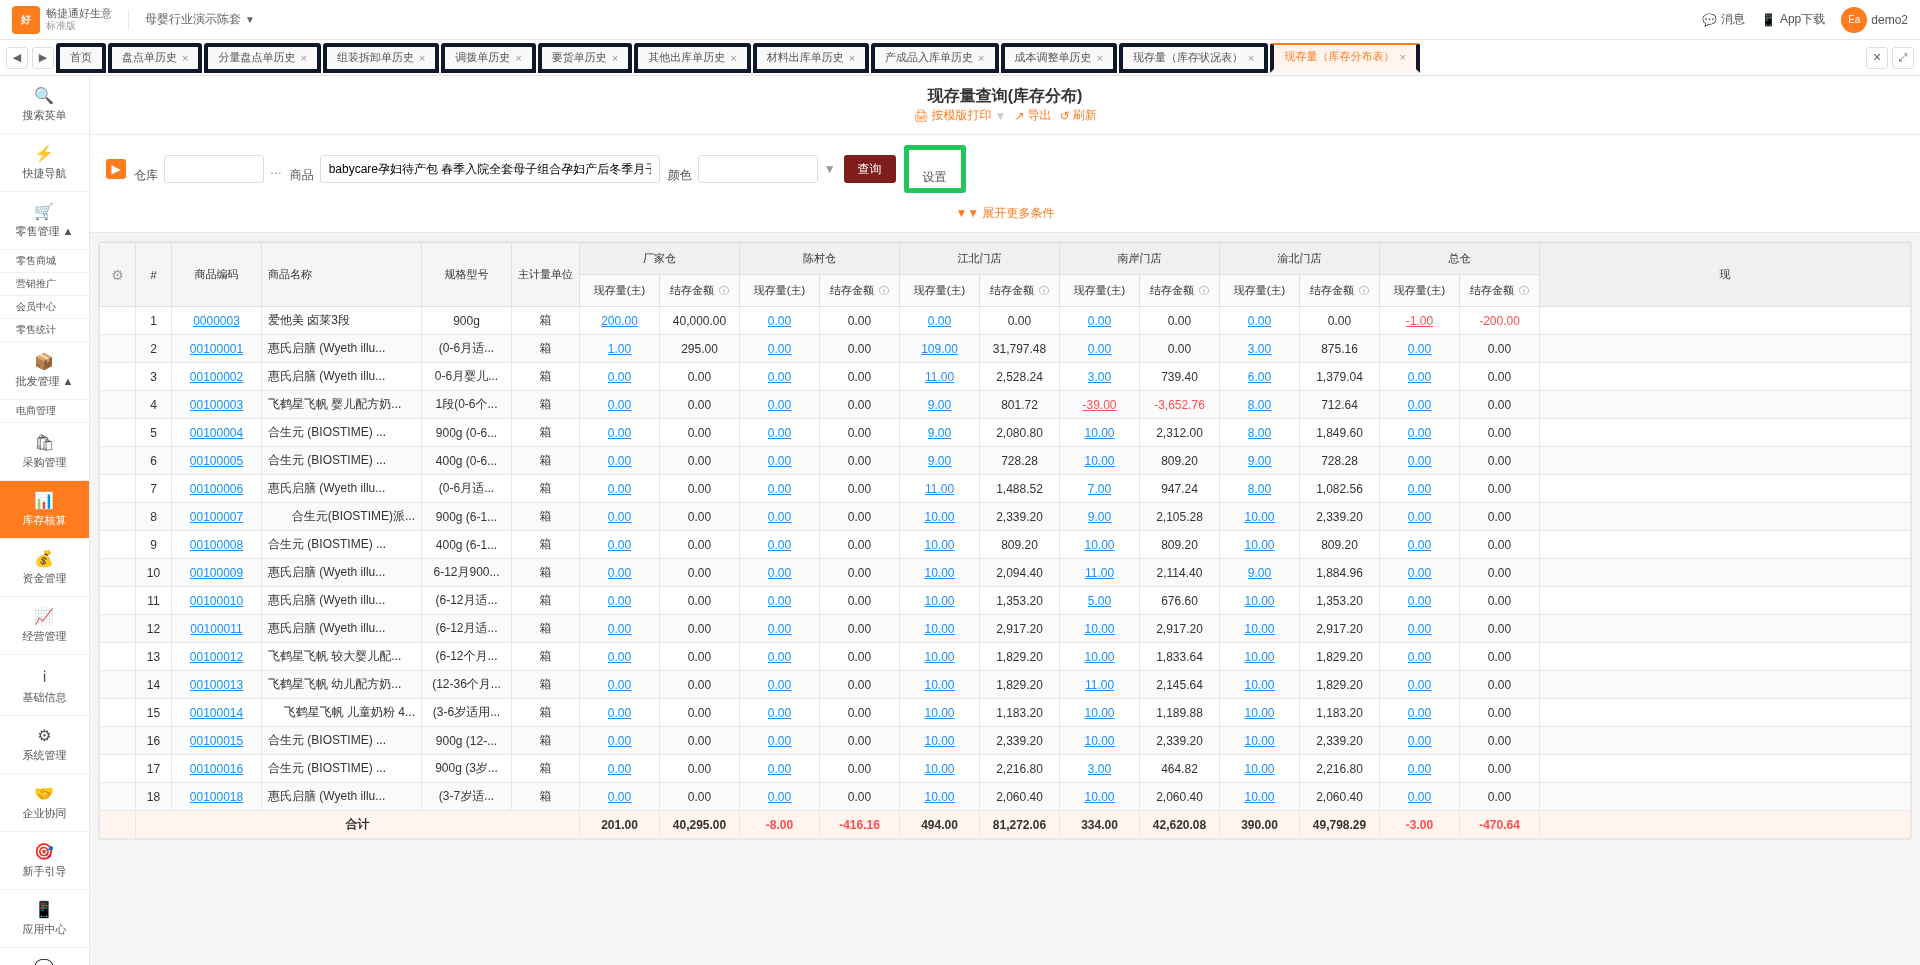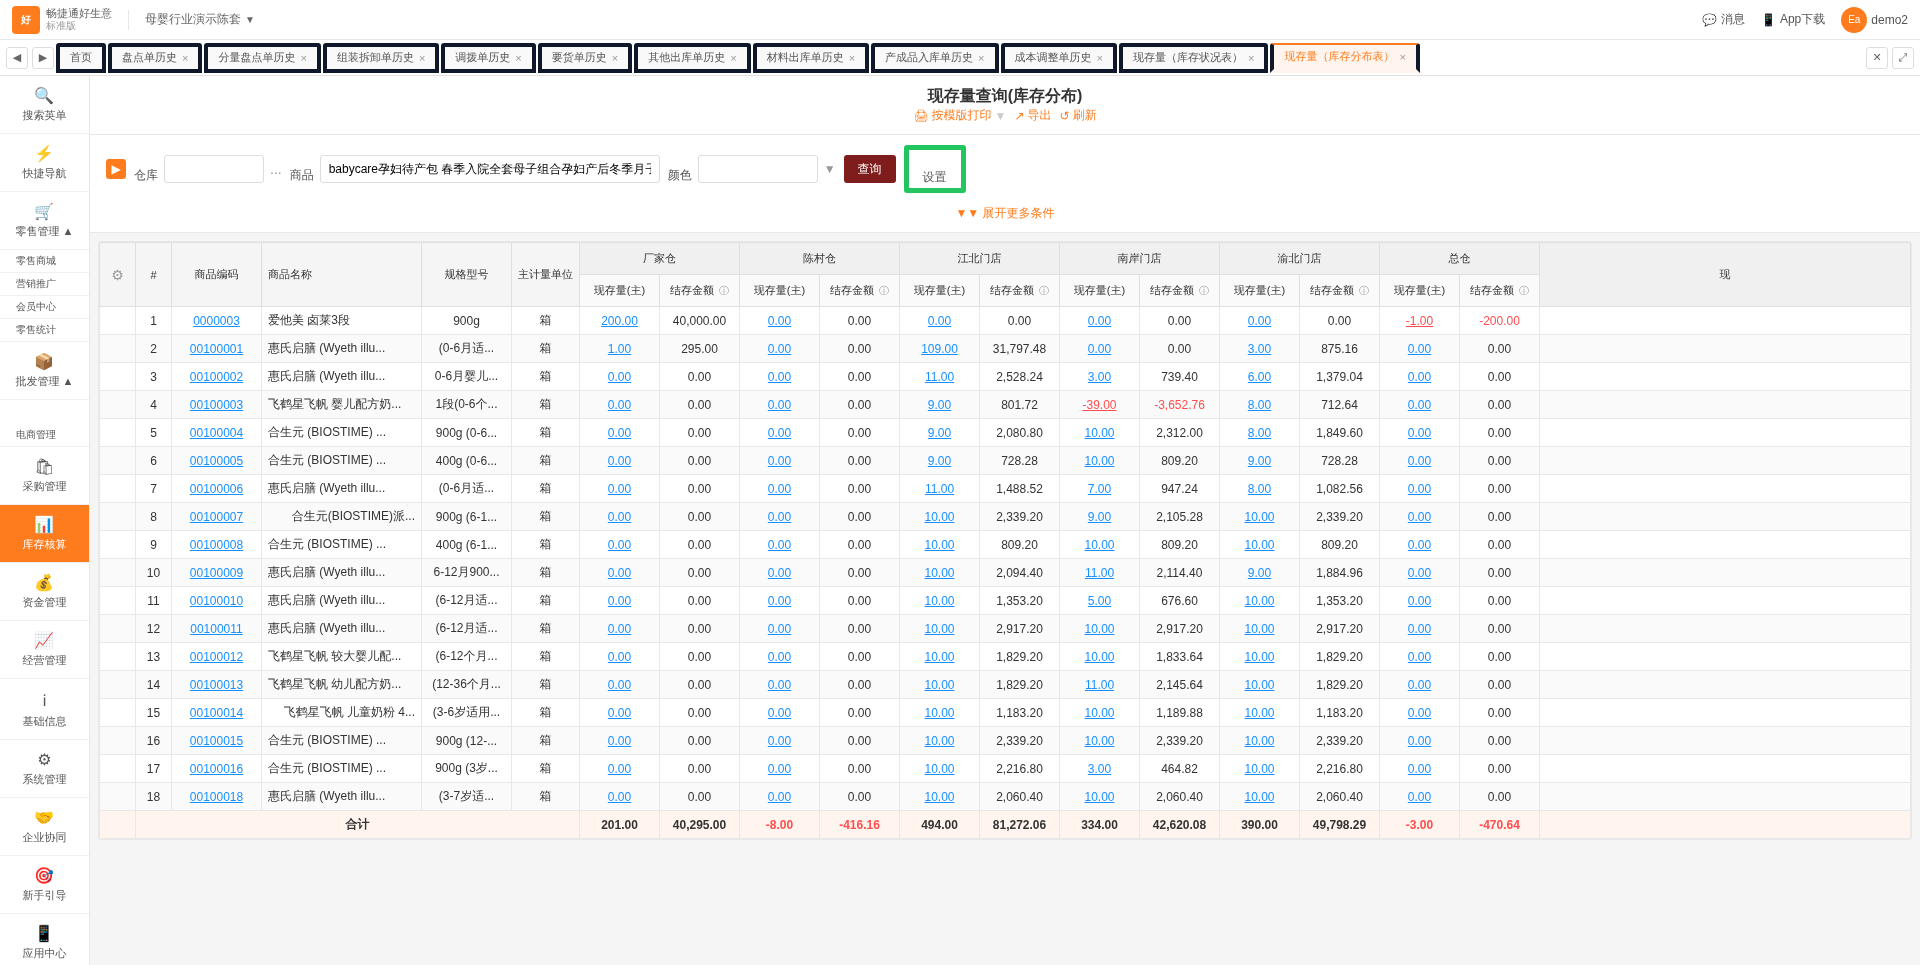--- a/index.html
+++ b/index.html
@@ -137,21 +137,21 @@
 
   <div class="sidebar" id="sidebar-container">
       <div class="sidebar-item"><div class="s-icon">🔍</div>搜索英单</div>
       <div class="sidebar-item"><div class="s-icon">⚡</div>快捷导航</div>
       <div class="sidebar-item"><div class="s-icon">🛒</div>零售管理 ▲</div>
       <div class="sidebar-item sidebar-sub" style="padding-left: 16px; text-align: left; color: rgb(85, 85, 85);">零售商城</div>
       <div class="sidebar-item sidebar-sub" style="padding-left: 16px; text-align: left; color: rgb(85, 85, 85);">营销推广</div>
       <div class="sidebar-item sidebar-sub" style="padding-left: 16px; text-align: left; color: rgb(85, 85, 85);">会员中心</div>
       <div class="sidebar-item sidebar-sub" style="padding-left: 16px; text-align: left; color: rgb(85, 85, 85);">零售统计</div>
       <div class="sidebar-item"><div class="s-icon">📦</div>批发管理 ▲</div>
-      <div class="sidebar-item sidebar-sub" style="padding-left: 16px; text-align: left; color: rgb(85, 85, 85); margin-top: 24px;">电商管理</div>
+      <div class="sidebar-item sidebar-sub" style="padding-left: 16px; text-align: left; color: rgb(85, 85, 85);">电商管理</div>
       <div class="sidebar-item"><div class="s-icon">🛍</div>采购管理</div>
       <div class="sidebar-item active"><div class="s-icon">📊</div>库存核算</div>
       <div class="sidebar-item"><div class="s-icon">💰</div>资金管理</div>
       <div class="sidebar-item"><div class="s-icon">📈</div>经营管理</div>
       <div class="sidebar-item"><div class="s-icon">ℹ</div>基础信息</div>
       <div class="sidebar-item"><div class="s-icon">⚙</div>系统管理</div>
       <div class="sidebar-item"><div class="s-icon">🤝</div>企业协同</div>
       <div class="sidebar-item"><div class="s-icon">🎯</div>新手引导</div>
       <div class="sidebar-item"><div class="s-icon">📱</div>应用中心</div>
       <div class="sidebar-item"><div class="s-icon">💬</div>企业微信</div>

